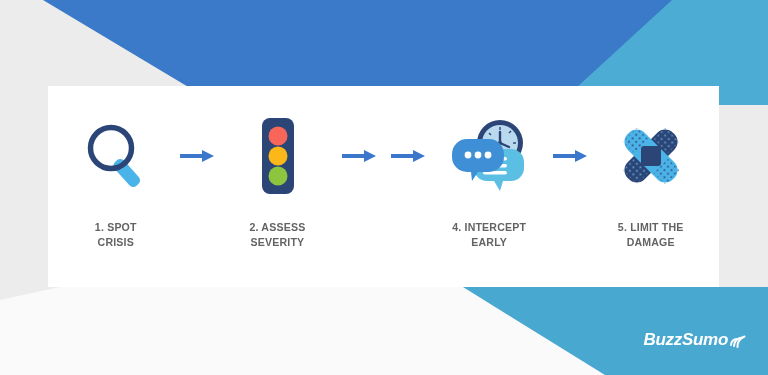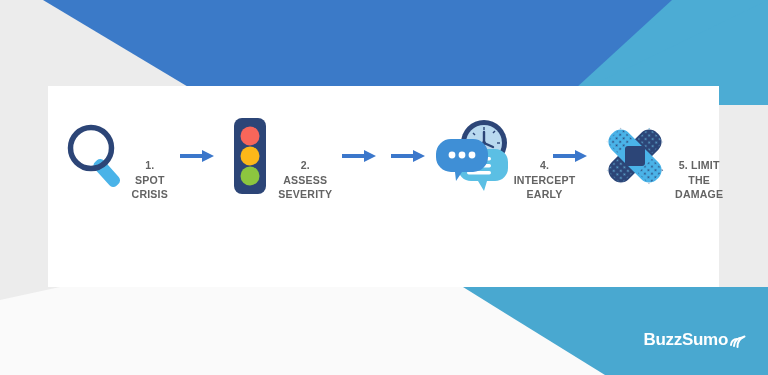--- a/index.html
+++ b/index.html
@@ -43,22 +43,22 @@
     height: 201px;
     display: flex;
     align-items: flex-start;
     justify-content: space-between;
     padding: 0 14px;
     box-sizing: border-box;
   }
   .step {
     width: 108px;
     display: flex;
-    flex-direction: row;
-    align-items: flex-end;
+    flex-direction: column;
+    align-items: center;
   }
   .icon-box {
     height: 92px;
     width: 100%;
     display: flex;
     align-items: center;
     justify-content: center;
     margin-top: 24px;
   }
   .step-label {
@@ -87,20 +87,21 @@
     right: 22px;
     bottom: 22px;
     z-index: 8;
     display: flex;
     align-items: flex-start;
     color: #ffffff;
     font-weight: bold;
     font-size: 17px;
     letter-spacing: -0.3px;
     font-family: "Liberation Sans", sans-serif;
+    font-style: italic;
   }
   .logo-text { line-height: 1; }
   .logo-mark { margin-left: 1px; }
 </style>
 </head>
 <body>
 
 <div class="stage">
 
   <svg class="bg-layer" viewBox="0 0 768 375">

